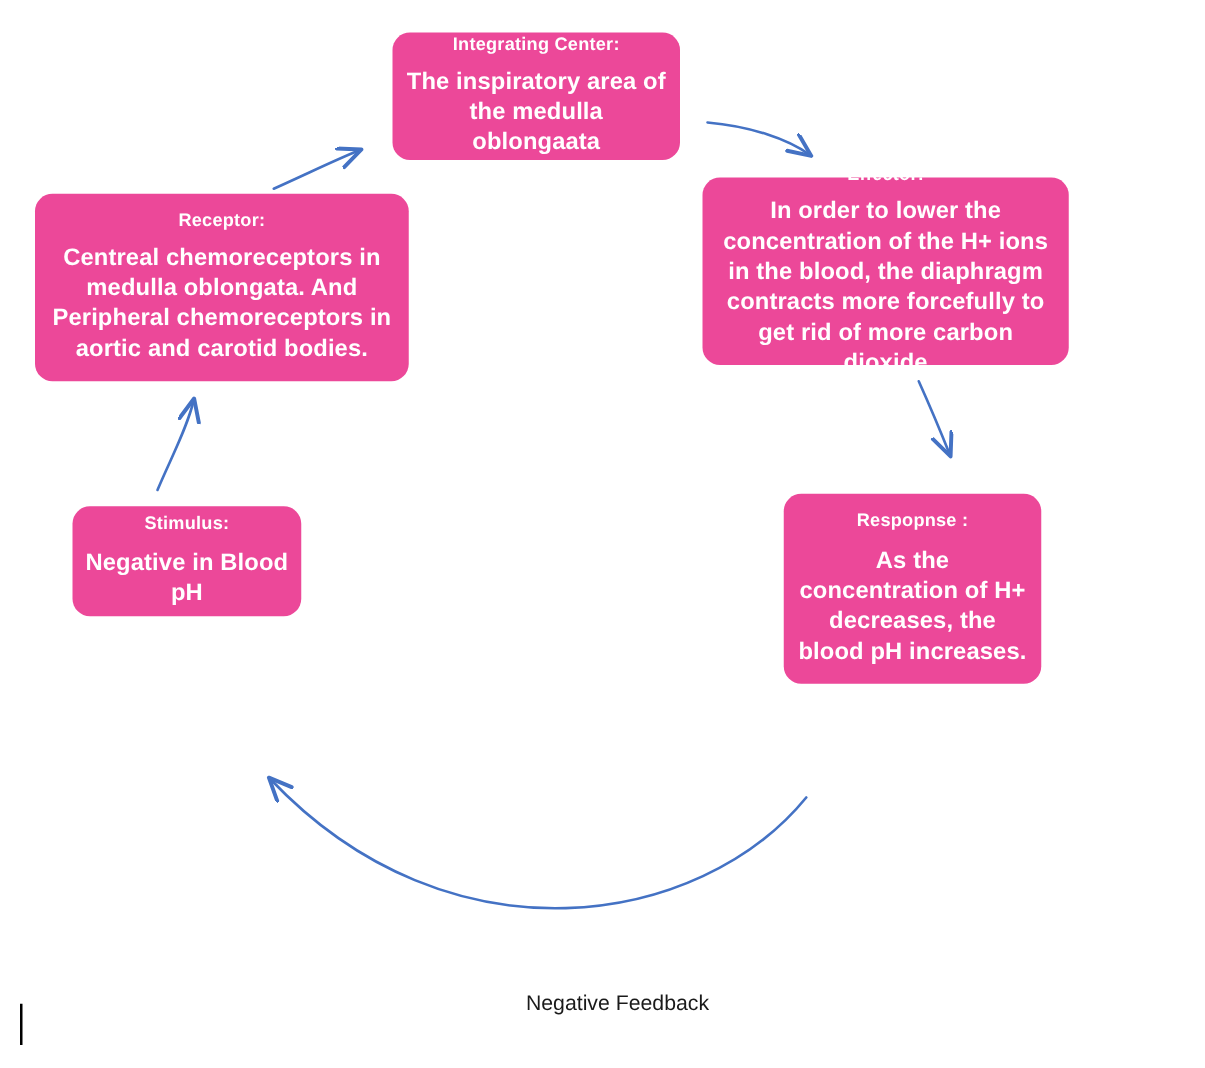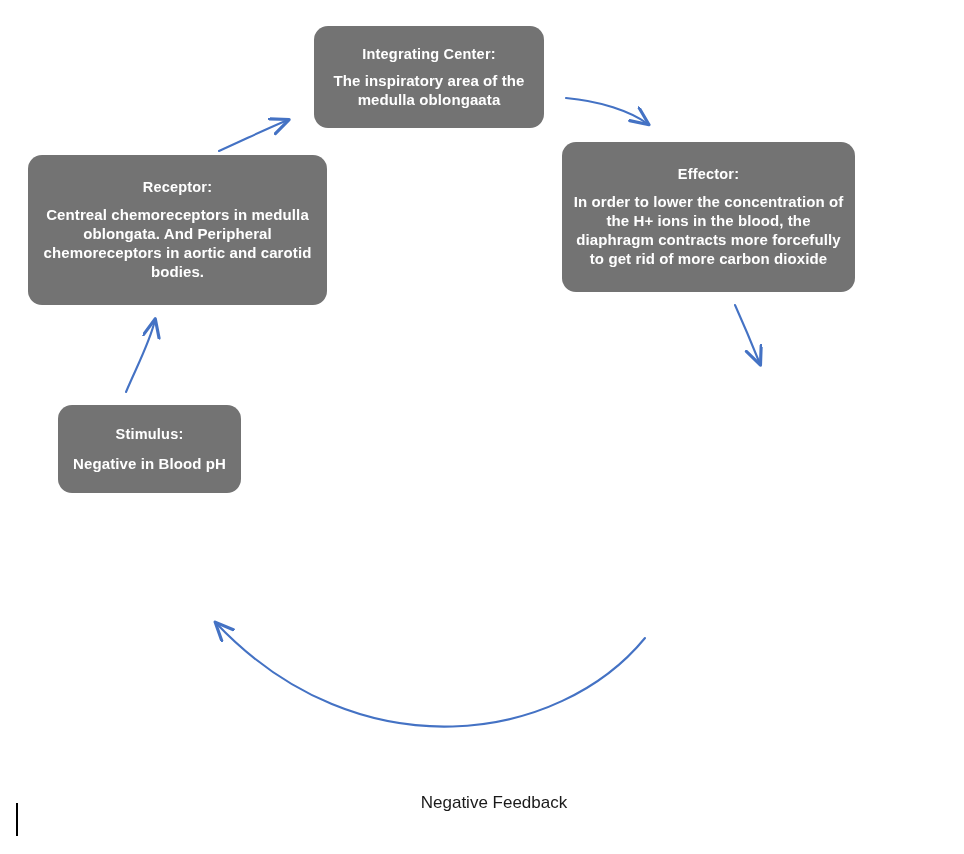--- a/index.html
+++ b/index.html
@@ -21,40 +21,40 @@
   #arrow-layer {
     position: absolute;
     left: 0;
     top: 0;
     width: 964px;
     height: 854px;
     pointer-events: none;
   }
   .node {
     position: absolute;
-    background: #737373;
+    background: #ec4899;
     border-radius: 14px;
     box-sizing: border-box;
     display: flex;
     flex-direction: column;
     align-items: center;
     justify-content: center;
     color: #ffffff;
     text-align: center;
     padding: 6px 10px;
     line-height: 1.28;
   }
   .node .title {
     font-size: 14.5px;
     font-weight: bold;
     margin-bottom: 7px;
     letter-spacing: 0.2px;
   }
   .node .body {
-    font-size: 15px;
+    font-size: 19px;
     font-weight: bold;
     letter-spacing: 0.1px;
   }
 
   
   #node-integrating-center {
     left: 314px; top: 26px;
     width: 230px; height: 102px;
   }
   #node-integrating-center .title { margin-bottom: 8px; }
@@ -134,20 +134,24 @@
   <div class="node" id="node-receptor">
     <div class="title">Receptor:</div>
     <div class="body">Centreal chemoreceptors in medulla oblongata. And Peripheral chemoreceptors in aortic and carotid bodies.</div>
   </div>
 
   <div class="node" id="node-effector">
     <div class="title">Effector:</div>
     <div class="body">In order to lower the concentration of the H+ ions in the blood, the diaphragm contracts more forcefully to get rid of more carbon dioxide</div>
   </div>
 
+  <div class="node" id="node-response">
+    <div class="title">Respopnse :</div>
+    <div class="body">As the concentration of H+ decreases, the blood pH increases.</div>
+  </div>
 
   <div class="node" id="node-stimulus">
     <div class="title">Stimulus:</div>
     <div class="body">Negative in Blood pH</div>
   </div>
 
   <div id="loop-caption">Negative Feedback</div>
 
   <div id="text-caret"></div>
 

